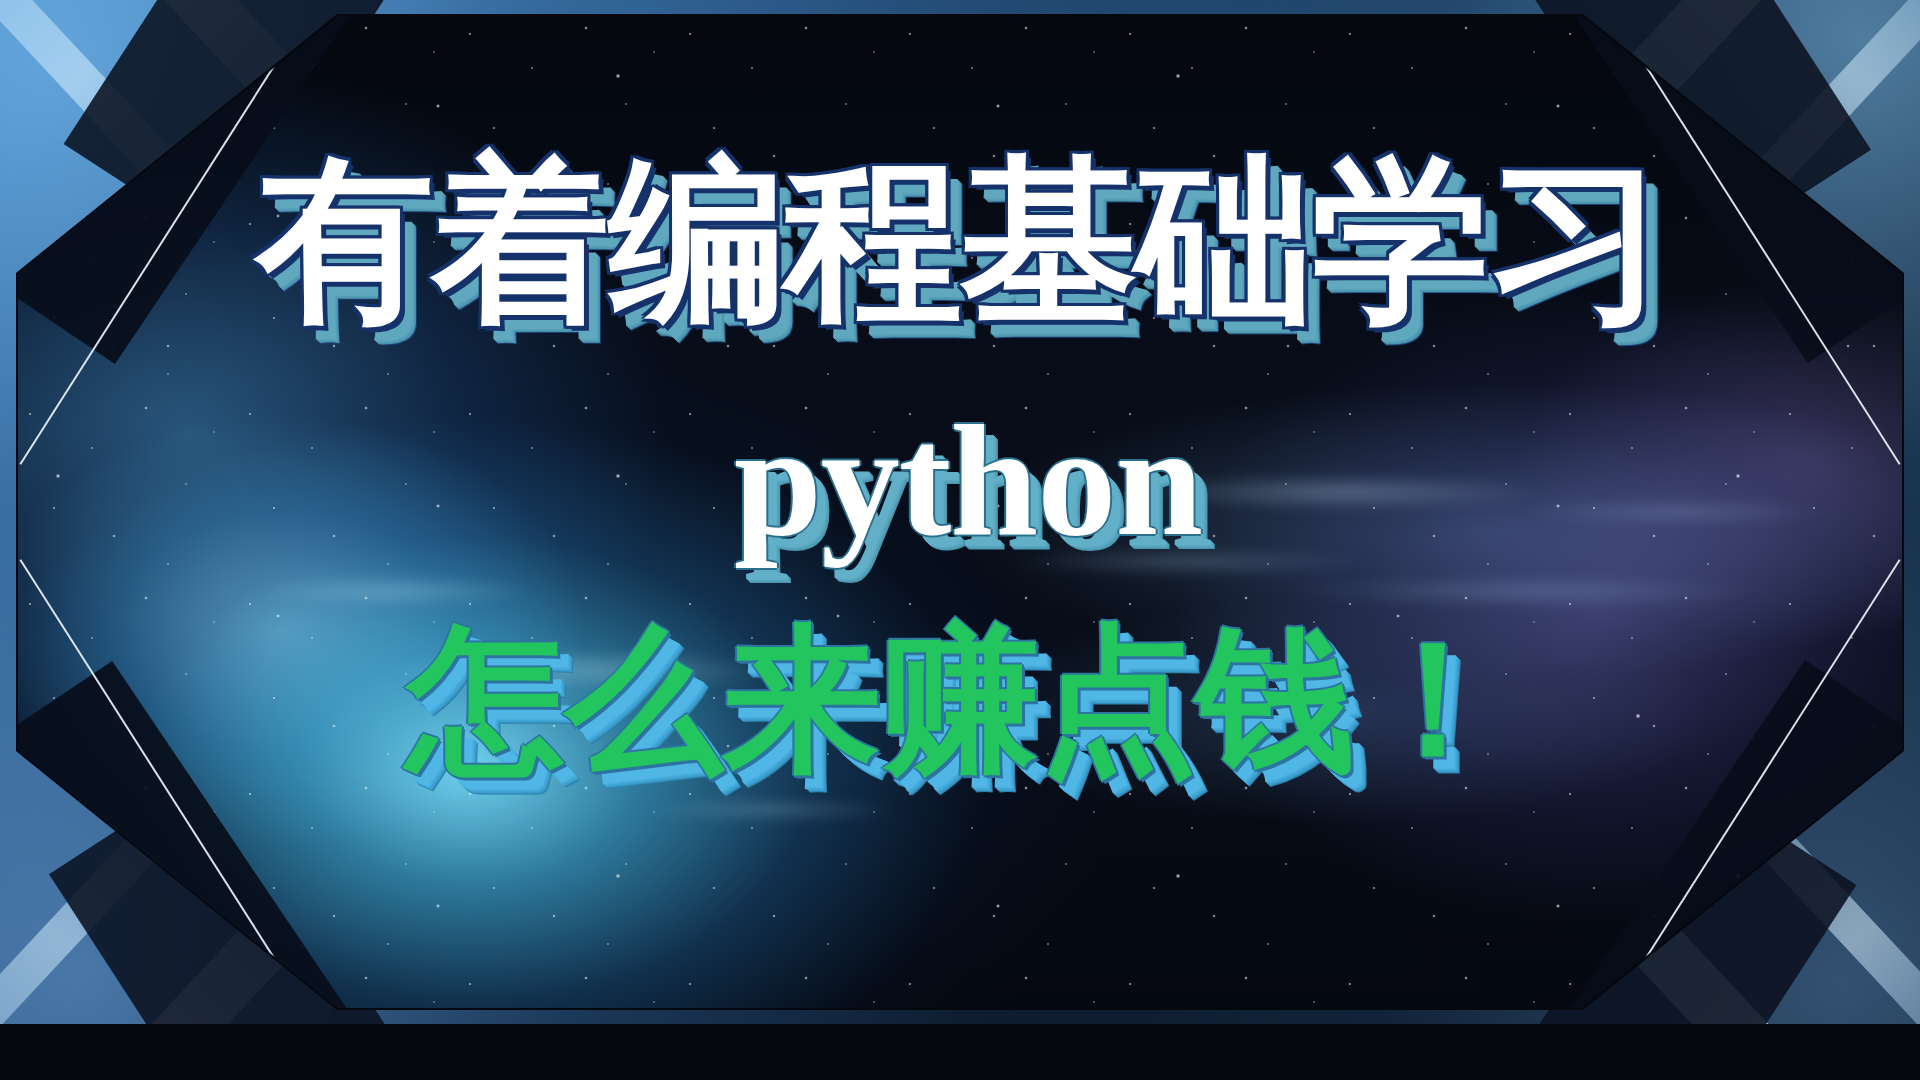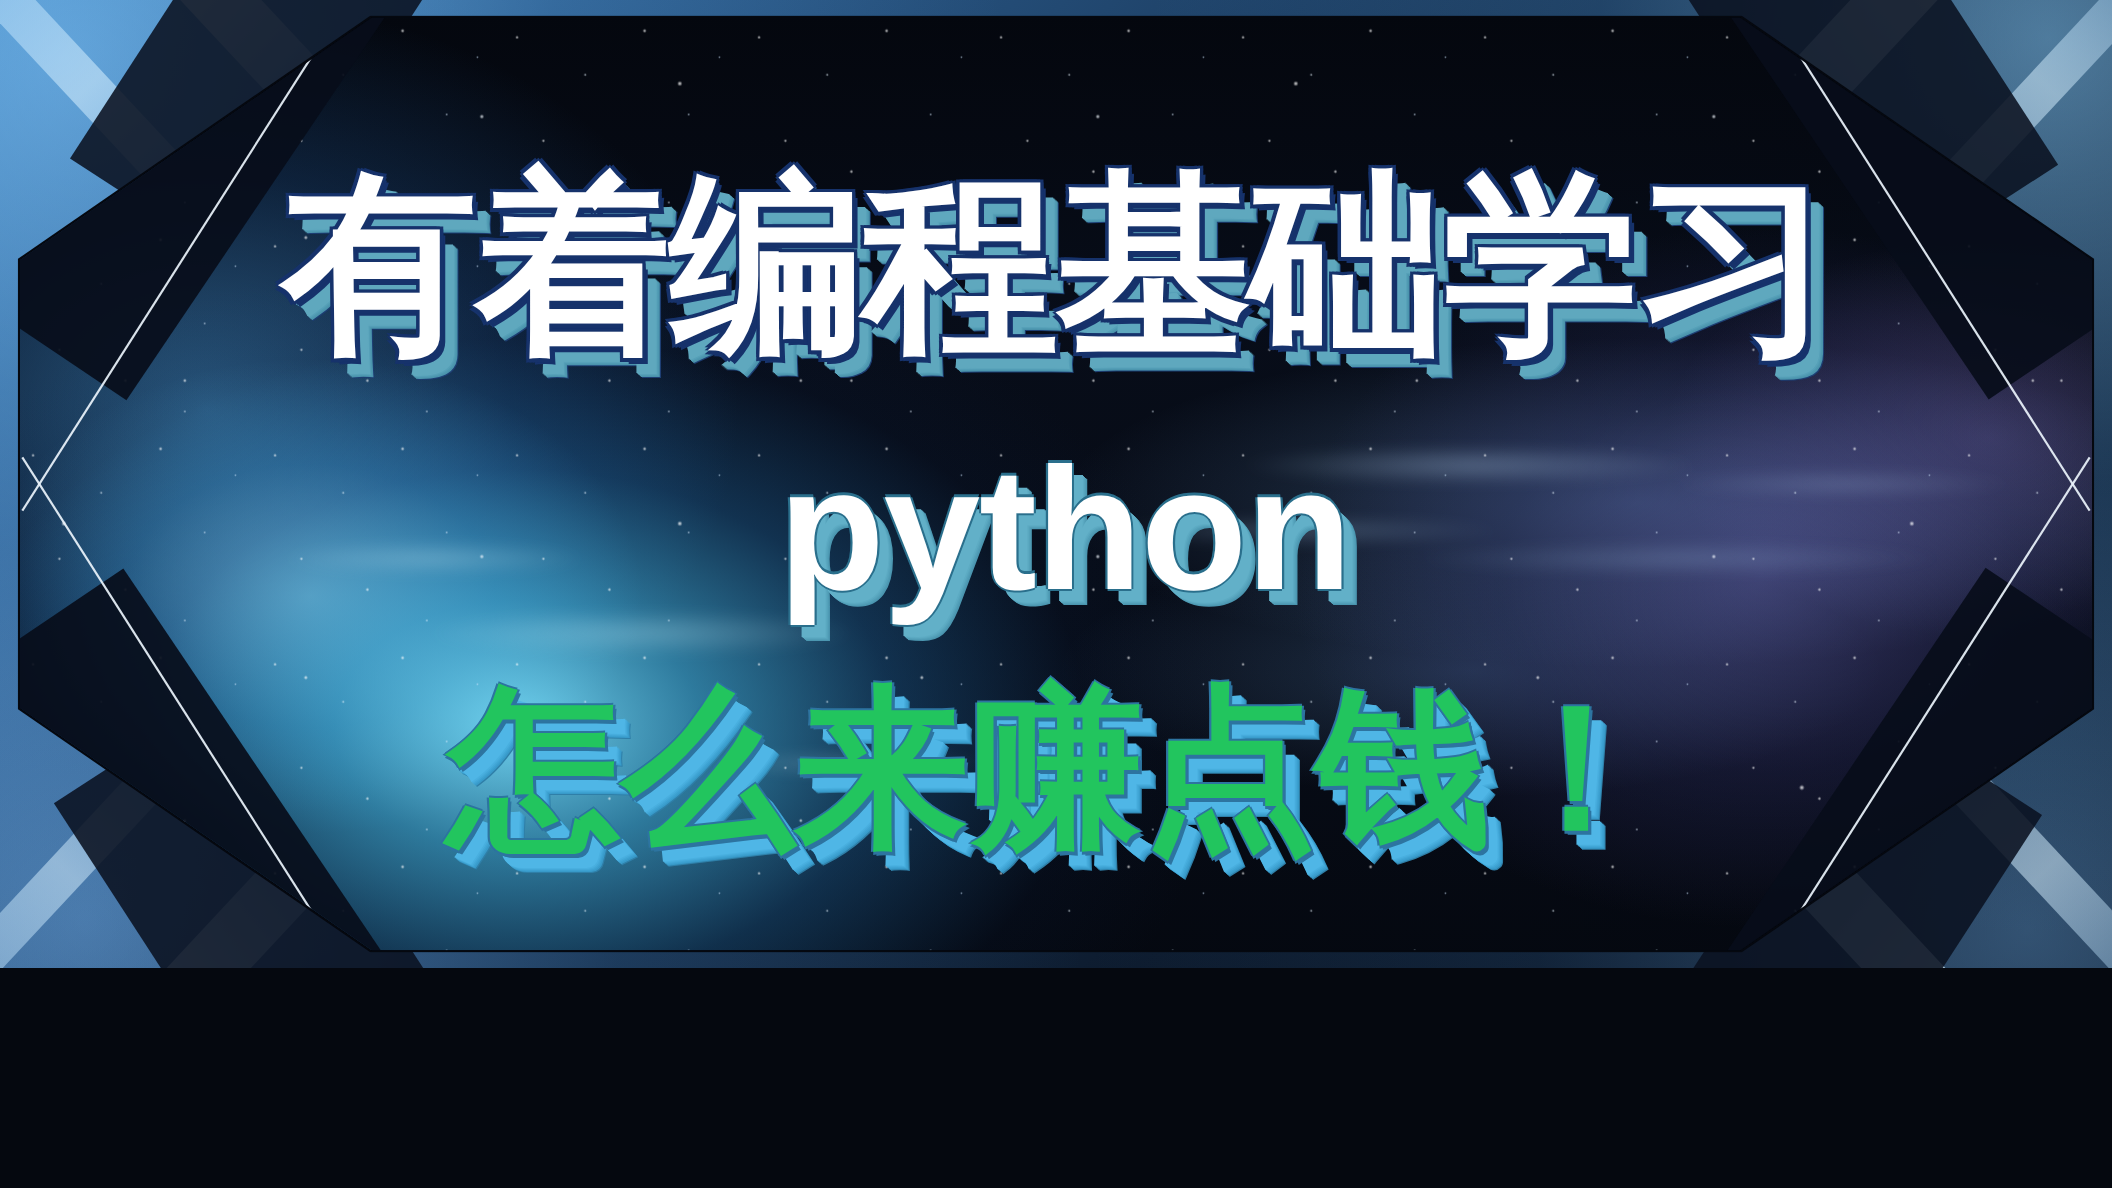--- a/index.html
+++ b/index.html
@@ -1,21 +1,21 @@
 <!DOCTYPE html>
 <html><head>
 <meta charset="utf-8">
 <style>
   * { margin:0; padding:0; box-sizing:border-box; }
   html,body{ width:1920px; height:1080px; overflow:hidden; background:#05080f; }
   body{ font-family:"Liberation Sans", sans-serif; }
 
   #stage{
     position:relative;
-    width:1920px; height:880px;
+    width:1920px; height:1024px;
     overflow:hidden;
     background:#060a14;
   }
 
   
   .outer-bg{
     position:absolute; inset:0;
     background:
       linear-gradient(140deg, #3f7fb5 0%, #2c5d8e 18%, #1d3f64 40%, #0d1b2e 70%, #070d18 100%);
   }
@@ -161,21 +161,21 @@
       3px 3px 0 #16326b, -3px 3px 0 #16326b, 3px -3px 0 #16326b, -3px -3px 0 #16326b,
       5px 5px 0 #16326b,
       12px 13px 0 #5fa8be,
       13px 14px 0 #5fa8be,
       14px 15px 0 #56a0b8,
       15px 16px 0 #4f99b1,
       16px 17px 0 #4b93ac,
       17px 18px 0 #1d3e73;
   }
   .line2{
-    font-family:Liberation Sans, sans-serif;
+    font-family:Liberation Serif, serif;
     font-weight:700;
     font-size:158px;
     letter-spacing:-1px;
     margin-top:72px;
     color:#ffffff;
     text-shadow:
       2px 0 0 #2a6f8c, -2px 0 0 #2a6f8c, 0 2px 0 #2a6f8c, 0 -2px 0 #2a6f8c,
       10px 11px 0 #62b0c8,
       11px 12px 0 #5dabc3,
       12px 13px 0 #57a4bd,

